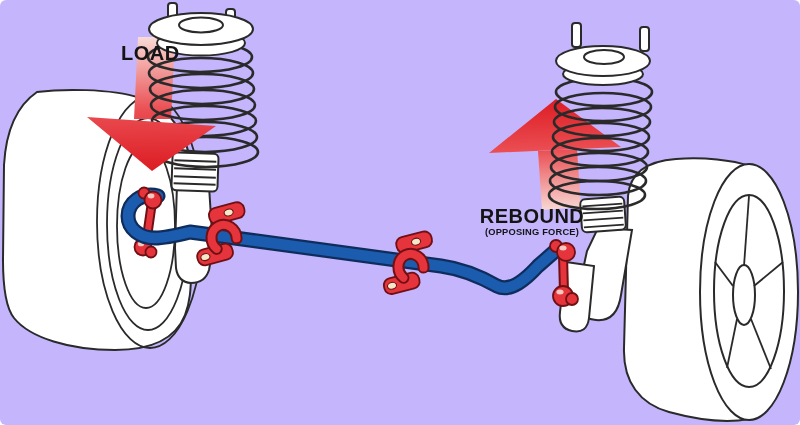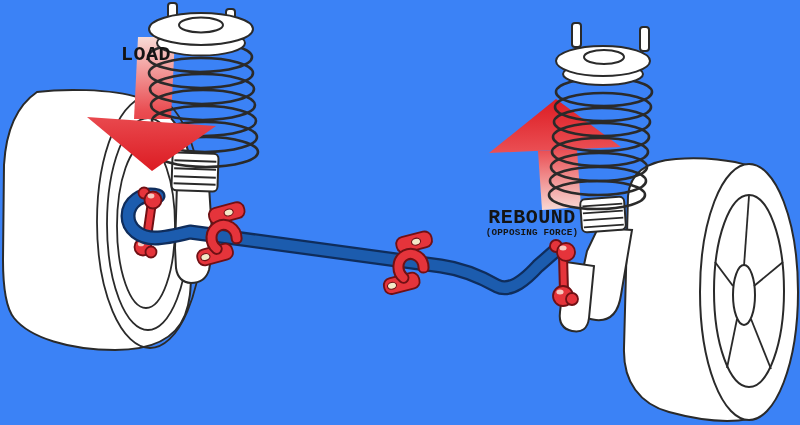--- a/index.html
+++ b/index.html
@@ -1,17 +1,17 @@
 <!DOCTYPE html>
 <html><head>
 <meta charset="utf-8">
 <style>
   html,body{margin:0;padding:0;background:#fff;}
-  #stage{position:relative;width:800px;height:425px;background:#3b82f6;overflow:hidden;
-         font-family:Liberation Mono, monospace;}
+  #stage{position:relative;width:800px;height:425px;background:#c4b5fd;overflow:hidden;
+         font-family:Liberation Sans, sans-serif;border-radius:6px;}
   svg{display:block;}
   .ln{fill:#ffffff;stroke:#2a2a2a;stroke-width:2;}
   .ln-thin{fill:none;stroke:#2a2a2a;stroke-width:1.8;}
   .coil{fill:none;stroke:#2a2a2a;stroke-width:2.6;}
   .red{fill:#e5343b;stroke:#701014;stroke-width:1.8;}
   .hole{fill:#f3e9c8;stroke:#701014;stroke-width:1.1;}
   .hilite{fill:#f6c9c0;stroke:none;}
   .bar-under{fill:none;stroke:#0f2d5c;stroke-width:15;stroke-linecap:round;stroke-linejoin:round;}
   .bar-main{fill:none;stroke-width:10.5;stroke-linecap:round;stroke-linejoin:round;}
   .link-under{stroke:#701014;stroke-width:10;stroke-linecap:round;}

